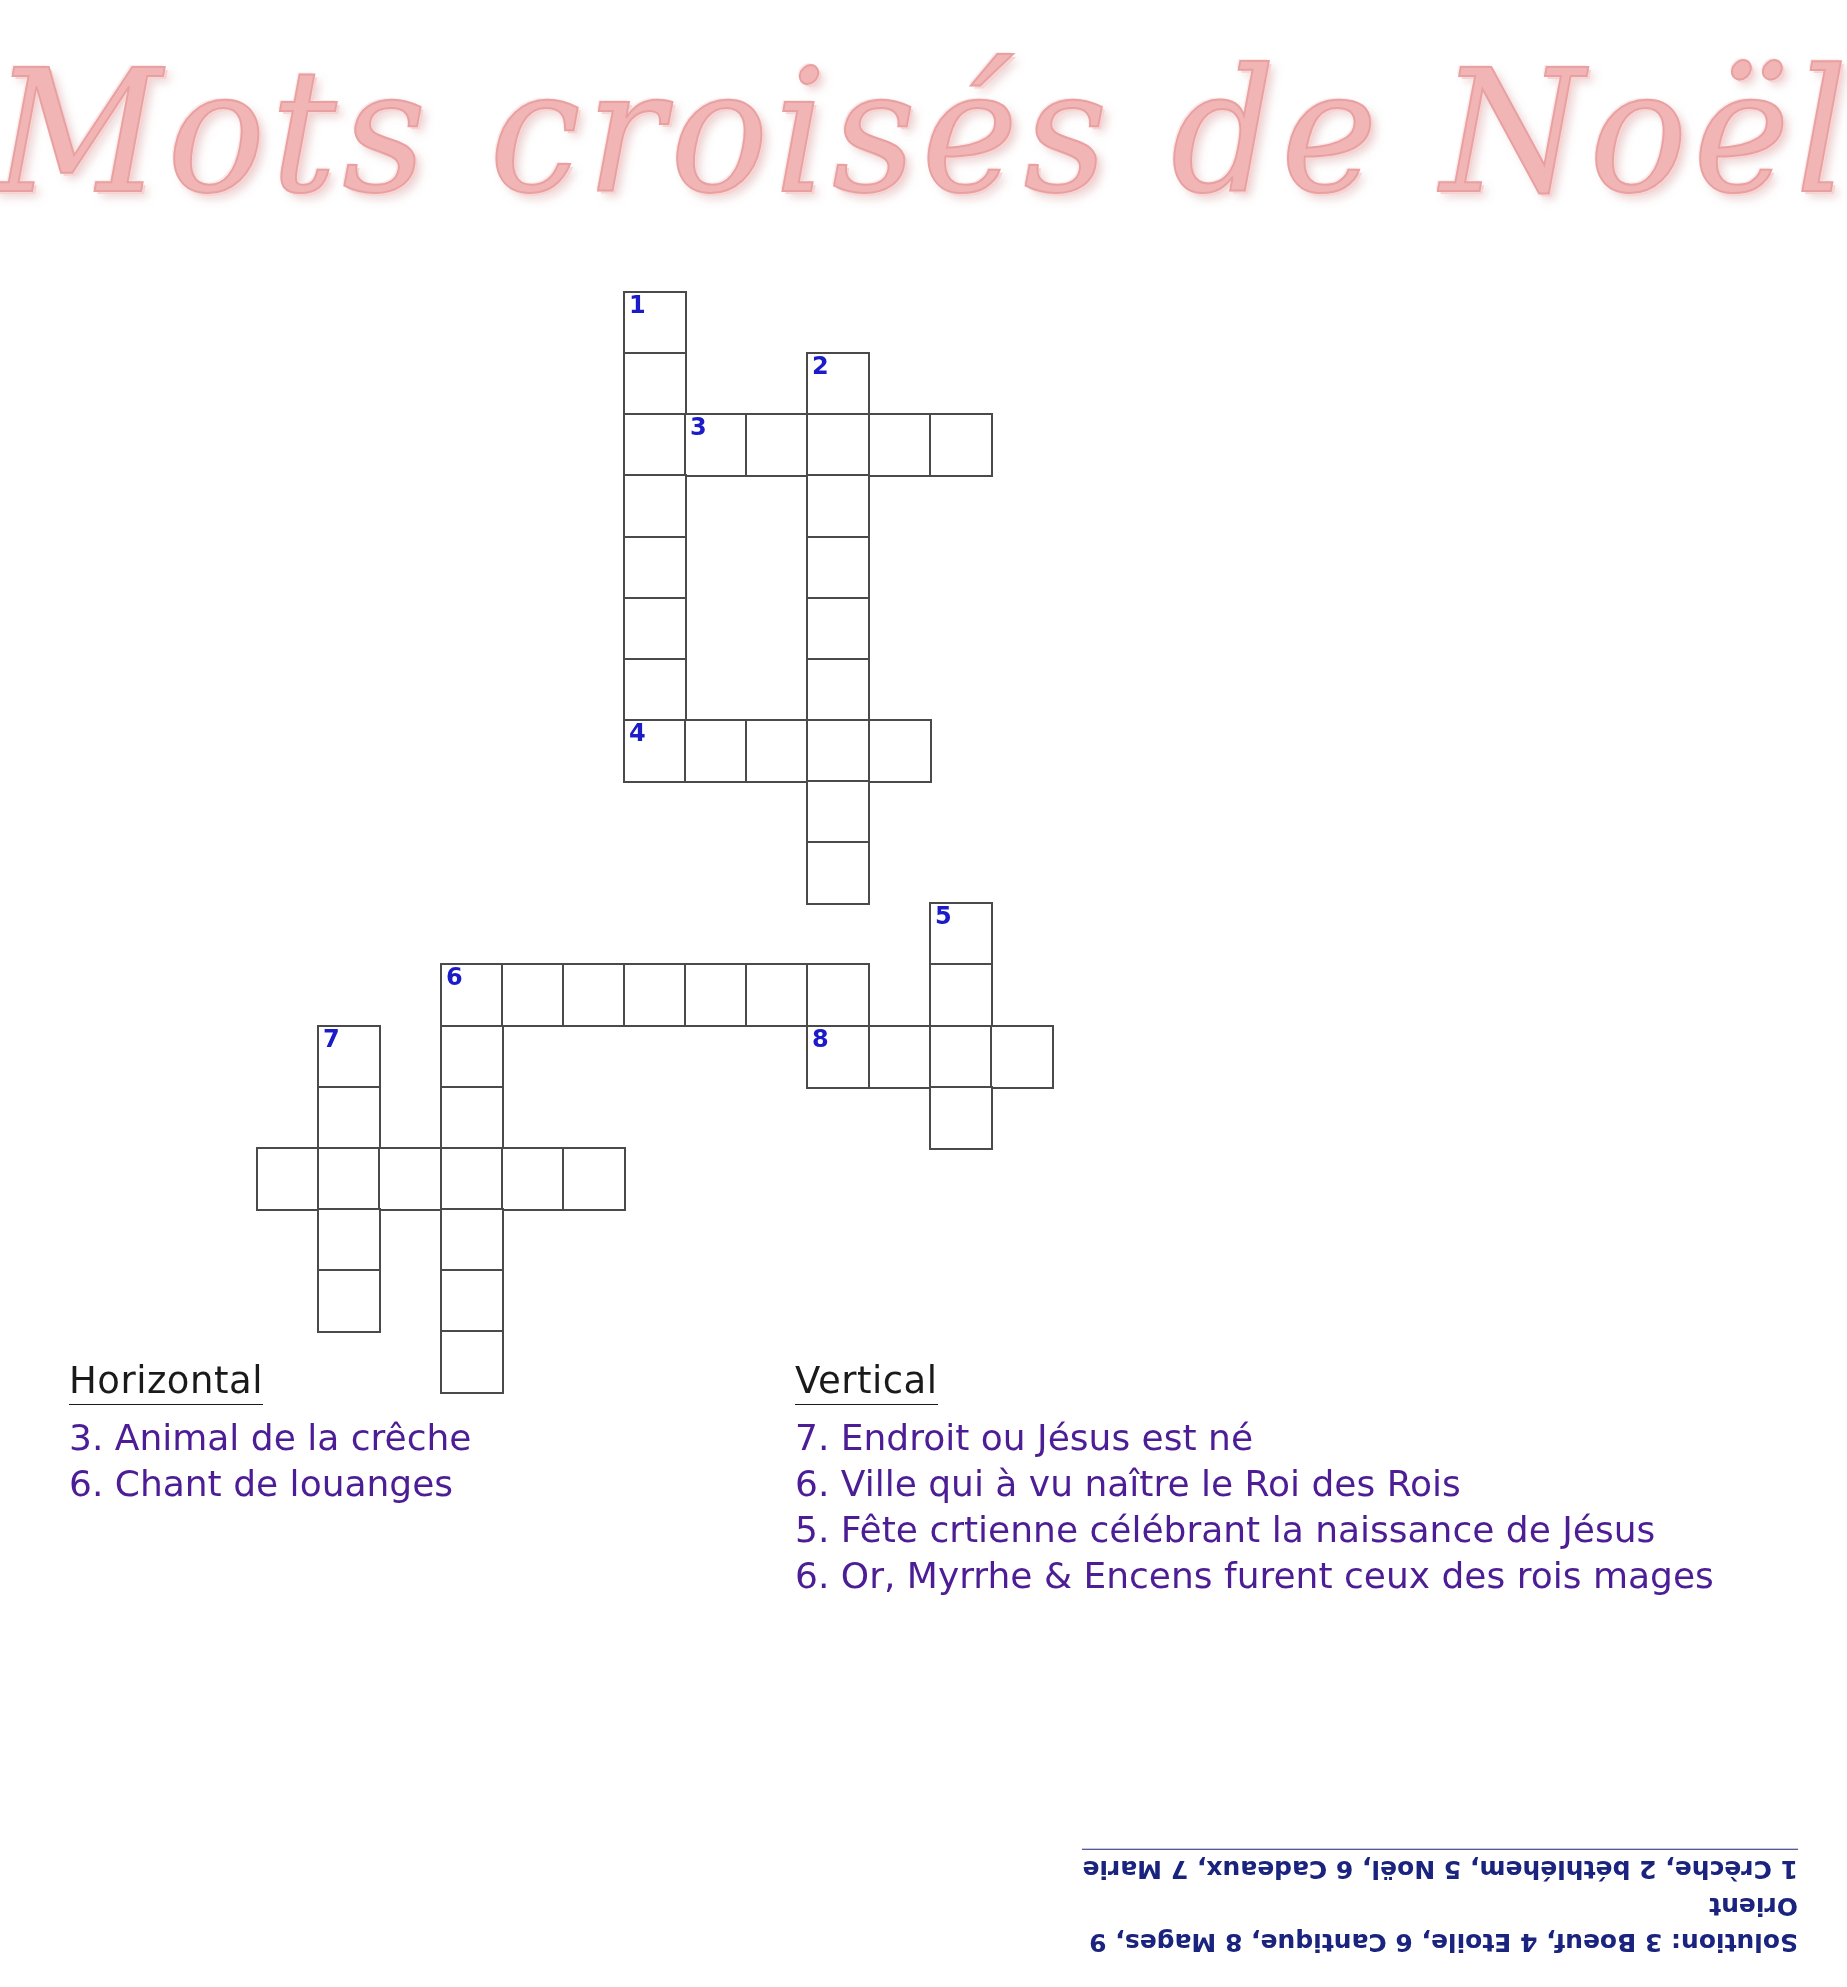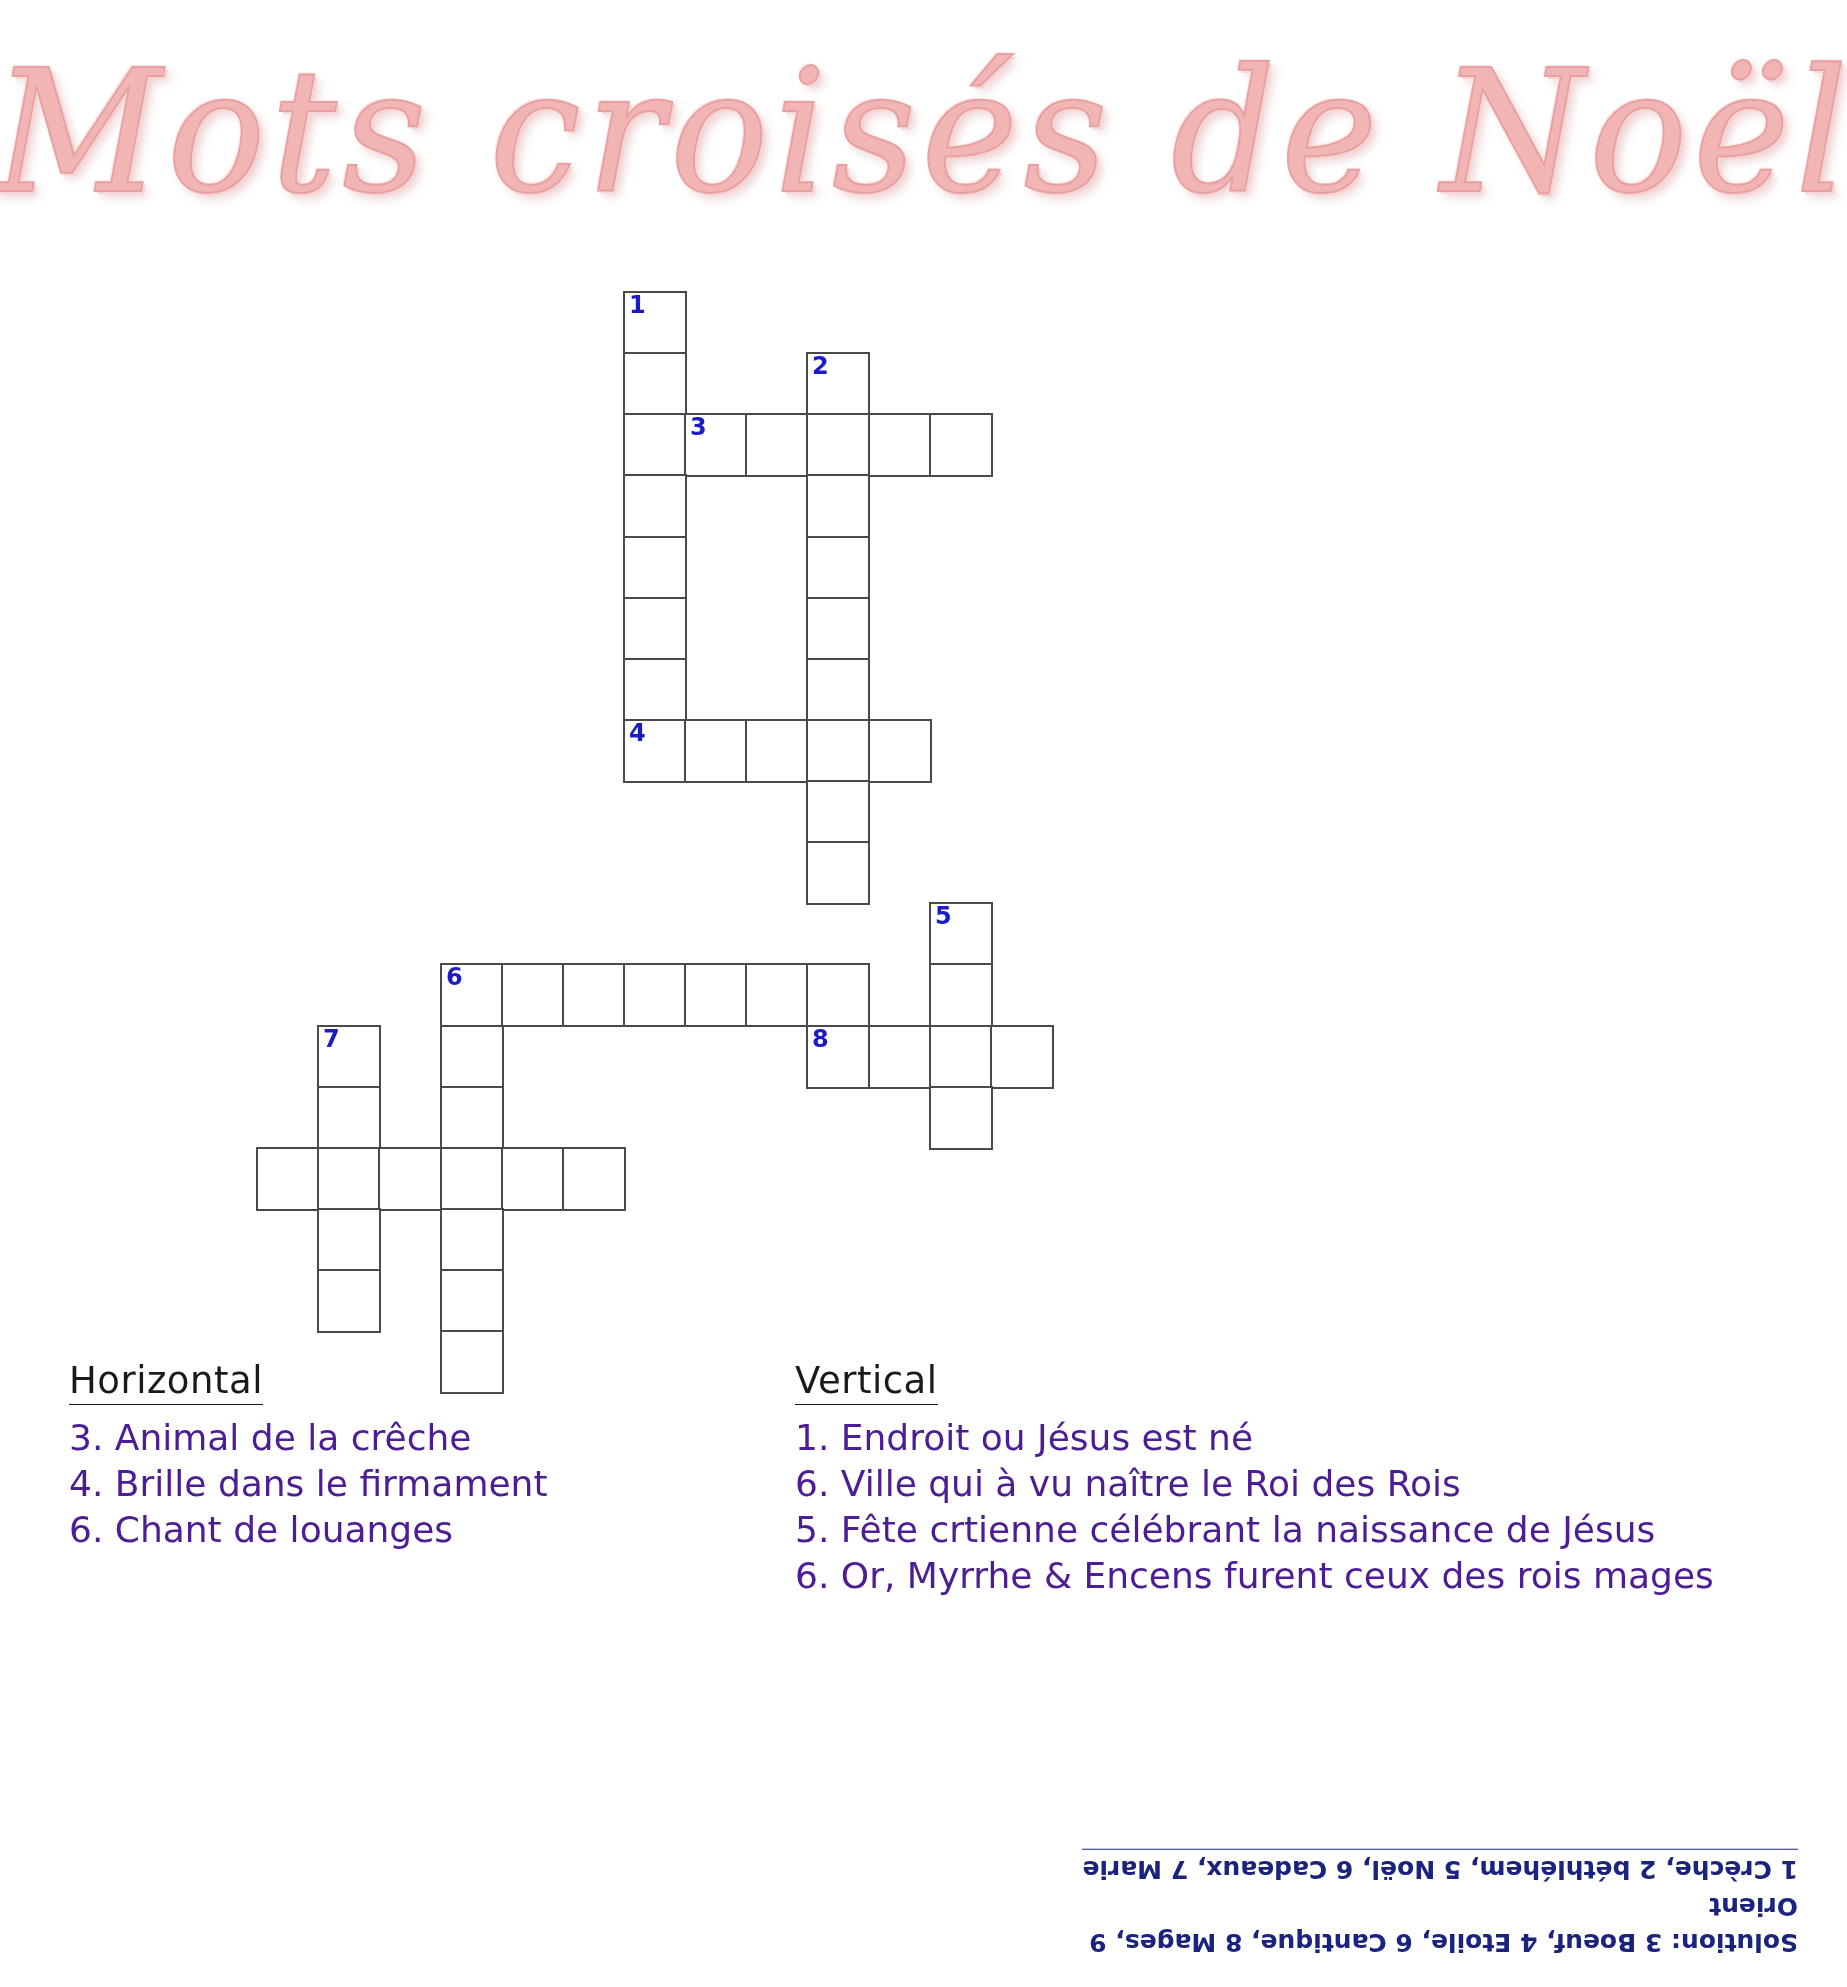--- a/index.html
+++ b/index.html
@@ -202,28 +202,27 @@
     <div class="cell" style="left: 317px; top: 978px;"></div>
     <div class="cell" style="left: 440px; top: 978px;"></div>
     <div class="cell" style="left: 440px; top: 1039px;"></div>
   </div>
 
 <div id="clues">
   <div class="clue-col" id="col-h">
     <div class="clue-head">Horizontal</div>
     <ul class="clue-list" id="list-across">
         <li>3. Animal de la crêche</li>
-        <li>4. Brille dans le firmament</li>
         <li>6. Chant de louanges</li>
       </ul>
   </div>
   <div class="clue-col" id="col-v">
     <div class="clue-head">Vertical</div>
     <ul class="clue-list" id="list-down">
-        <li>1. Endroit ou Jésus est né</li>
+        <li>7. Endroit ou Jésus est né</li>
         <li>6. Ville qui à vu naître le Roi des Rois</li>
         <li>5. Fête crtienne célébrant la naissance de Jésus</li>
         <li>6. Or, Myrrhe &amp; Encens furent ceux des rois mages</li>
       </ul>
   </div>
 </div>
 
 <div id="solution">
   <span class="sol-line">Solution: 3 Boeuf, 4 Etoile, 6 Cantique, 8 Mages, 9 Orient</span>
   <span class="sol-line"><span class="sol-line2">1 Crèche, 2 béthléhem, 5 Noël, 6 Cadeaux, 7 Marie</span></span>

